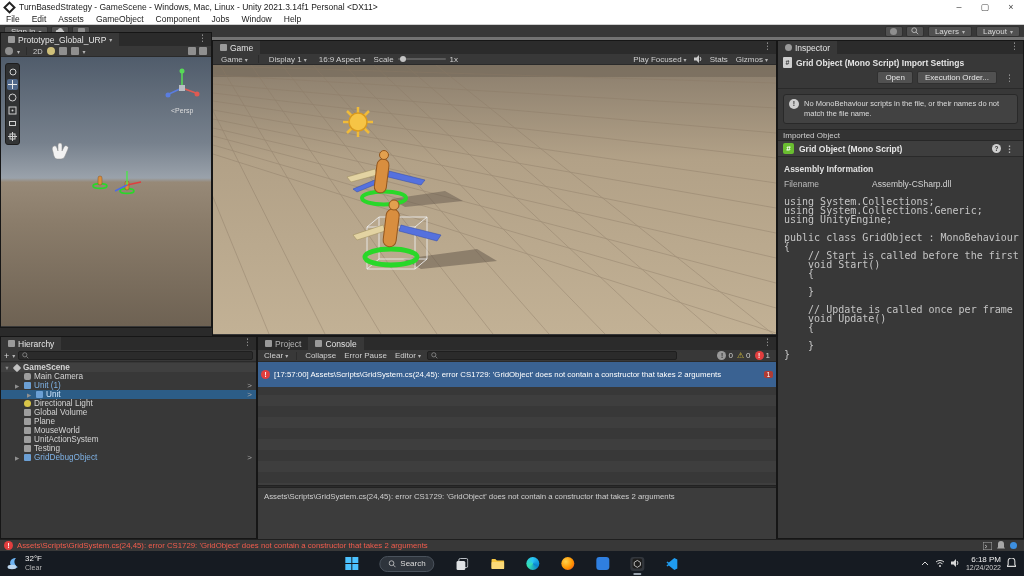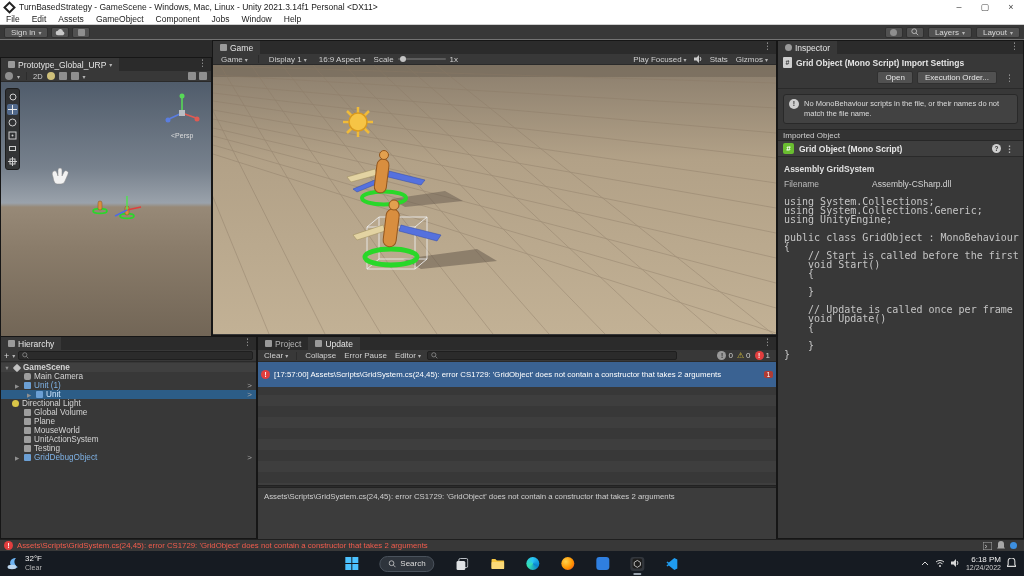--- a/index.html
+++ b/index.html
@@ -8,42 +8,42 @@
   .abs{position:absolute}
   .flex{display:flex;align-items:center}
   .dots{color:#b0b0b0;font-size:9px;margin-left:auto;padding:0 4px;cursor:default}
   
   #titlebar{left:0;top:0;width:1024px;height:14px;background:#ffffff;color:#1a1a1a;display:flex;align-items:center;font-size:8.5px}
   #titlebar .ulogo{width:9px;height:9px;margin:0 5px;border:2px solid #222;transform:rotate(45deg)}
   .winbtn{width:26px;height:14px;text-align:center;line-height:14px;color:#444;font-size:9px}
   #menubar{left:0;top:14px;width:1024px;height:11px;background:#ffffff;border-bottom:1px solid #cfcfcf;display:flex;align-items:center;font-size:8.5px;color:#222}
   .menu-item{padding:0 6px;height:11px;line-height:11px}
   
-  #maintoolbar{left:0;top:25px;width:1024px;height:15px;background:#383838;border-bottom:1px solid #737373;display:flex;align-items:center;color:#d8d8d8;font-size:8px}
+  #maintoolbar{left:0;top:25px;width:1024px;height:15px;background:#383838;border-bottom:3px solid #737373;display:flex;align-items:center;color:#d8d8d8;font-size:8px}
   .tbtn{background:#515151;border:1px solid #303030;border-radius:2px;padding:1px 6px;margin-left:4px;display:flex;align-items:center;gap:3px;height:11px}
   .ibtn{background:#515151;border:1px solid #303030;border-radius:2px;width:18px;height:11px;margin-left:3px;display:flex;align-items:center;justify-content:center}
   #playgroup{position:absolute;left:482px;top:27px;display:flex;gap:1px}
   .pbtn{width:20px;height:12px;background:#4a4a4a;border:1px solid #2d2d2d;border-radius:2px;display:flex;align-items:center;justify-content:center}
   .tri{width:0;height:0;border-left:5px solid #c8c8c8;border-top:3.5px solid transparent;border-bottom:3.5px solid transparent}
   .pausebars{display:flex;gap:1.5px}.pausebars i{display:block;width:2px;height:7px;background:#c8c8c8}
   .stepbar{width:1.5px;height:7px;background:#c8c8c8;margin-left:1px}
   #tb-right{margin-left:auto;display:flex;align-items:center;padding-right:4px}
   
   .panel{position:absolute;background:#383838;border:1px solid #161616}
   .tabstrip{height:13px;background:#2b2b2b;display:flex;align-items:stretch;font-size:8.5px;color:#b5b5b5}
   .tab{padding:0 7px;display:flex;align-items:center;gap:3px}
   .tab.active{background:#383838;color:#e6e6e6}
   .tab .ticon{width:7px;height:7px;background:#9a9a9a;border-radius:1px;display:inline-block}
   .caret{font-size:6px;color:#b5b5b5}
   .subbar{height:11px;background:#383838;border-bottom:1px solid #2a2a2a;display:flex;align-items:center;gap:4px;padding:0 4px;font-size:7.5px;color:#cfcfcf}
   .mini-ic{width:8px;height:8px;background:#8f8f8f;border-radius:1px;display:inline-block}
   .mini-ic.round{border-radius:50%}
   .sep{width:1px;height:8px;background:#2c2c2c;margin:0 2px}
   
-  #scene-panel{left:0;top:57px;width:212px;height:296px}
+  #scene-panel{left:0;top:32px;width:212px;height:296px}
   #scene-viewport{position:relative;width:100%;height:269px;background:linear-gradient(180deg,#505c6b 0%,#77818d 32%,#9aa2ab 45%,#978977 46.5%,#8a7c6a 62%,#6e6253 100%);overflow:hidden}
   #tools-overlay{position:absolute;left:4px;top:6px;width:15px;background:rgba(42,42,42,.88);border:1px solid #1d1d1d;border-radius:3px;display:flex;flex-direction:column;align-items:center;padding:2px 0;gap:2px}
   .tool{width:11px;height:11px;border-radius:2px;display:flex;align-items:center;justify-content:center}
   .tool.sel{background:#51688a}
   .tool svg{display:block}
   
   #game-panel{left:212px;top:40px;width:565px;height:296px}
   #game-viewport{position:relative;width:100%;height:269px;background:linear-gradient(180deg,#8b7e6d 0%,#b2a187 35%,#c2b195 100%);overflow:hidden}
   .gv-dd{display:flex;align-items:center;gap:2px;padding:0 4px;height:100%}
   #scale-track{width:48px;height:2px;background:#5c5c5c;border-radius:1px;position:relative}
@@ -413,21 +413,21 @@
     </div>
   <div id="script-header">
     <span class="green-ic">#</span>
     <span>Grid Object (Mono Script)</span>
     <span style="margin-left:auto" class="flex">
       <span class="info-ic" style="min-width:9px;height:9px;line-height:9px;font-size:6.5px">?</span>
       <span class="dots">⋮</span>
     </span>
   </div>
   <div id="insp-body">
-    <div id="assembly-title">Assembly GridSystem</div>
+    <div id="assembly-title">Assembly Information</div>
     <div id="filename-row">
       <span class="lab">Filename</span>
       <span>Assembly-CSharp.dll</span>
     </div>
     <div id="code-block"><div>using System.Collections;</div><div>using System.Collections.Generic;</div><div>using UnityEngine;</div><div> </div><div>public class GridObject : MonoBehaviour</div><div>{</div><div>    // Start is called before the first frame update</div><div>    void Start()</div><div>    {</div><div> </div><div>    }</div><div> </div><div>    // Update is called once per frame</div><div>    void Update()</div><div>    {</div><div> </div><div>    }</div><div>}</div></div>
   </div>
 </div>
 
 <div id="hierarchy-panel" class="panel">
   <div class="tabstrip">
@@ -464,21 +464,21 @@
         <span class="hicon k-prefab"></span>
         <span class="hlabel prefab">Unit (1)</span>
         <span class="hchev">&gt;</span>
       </div>
       <div class="hrow sel" style="padding-left: 24px;">
         <span class="harrow">▶</span>
         <span class="hicon k-prefab"></span>
         <span class="hlabel prefab">Unit</span>
         <span class="hchev">&gt;</span>
       </div>
-      <div class="hrow" style="">
+      <div class="hrow" style="padding-left: 12px;">
         <span class="harrow"></span>
         <span class="hicon k-light"></span>
         <span class="hlabel">Directional Light</span>
       </div>
       <div class="hrow" style="padding-left: 12px;">
         <span class="harrow"></span>
         <span class="hicon k-gameobject"></span>
         <span class="hlabel">Global Volume</span>
       </div>
       <div class="hrow" style="padding-left: 12px;">
@@ -511,21 +511,21 @@
 </div>
 
 <div id="console-panel" class="panel">
   <div class="tabstrip">
     <span class="tab">
       <span class="ticon"></span>
       <span>Project</span>
     </span>
     <span class="tab active">
       <span class="ticon"></span>
-      <span>Update</span>
+      <span>Console</span>
     </span>
     <span class="dots">⋮</span>
   </div>
   <div id="console-toolbar">
     <span class="ct-btn">
         <span>Clear</span>
         <span class="caret">▾</span>
       </span>
     <span class="sep"></span>
     <span class="ct-btn">Collapse</span>

